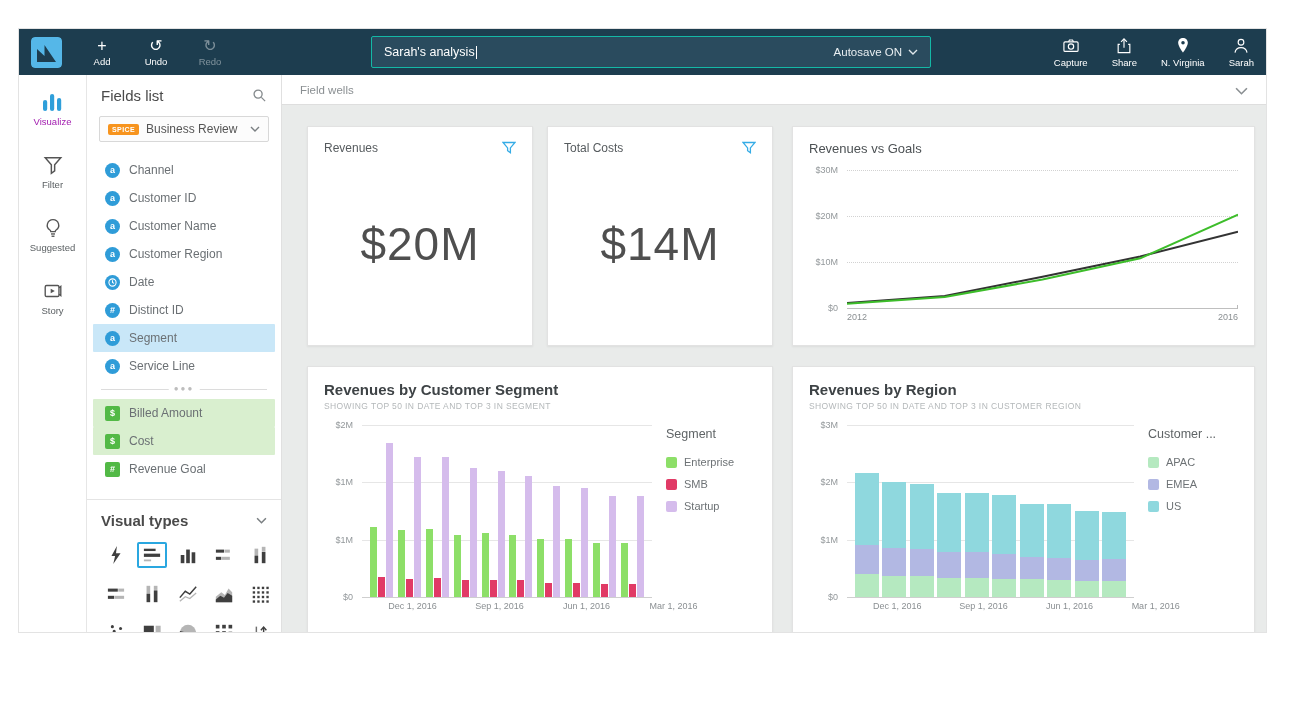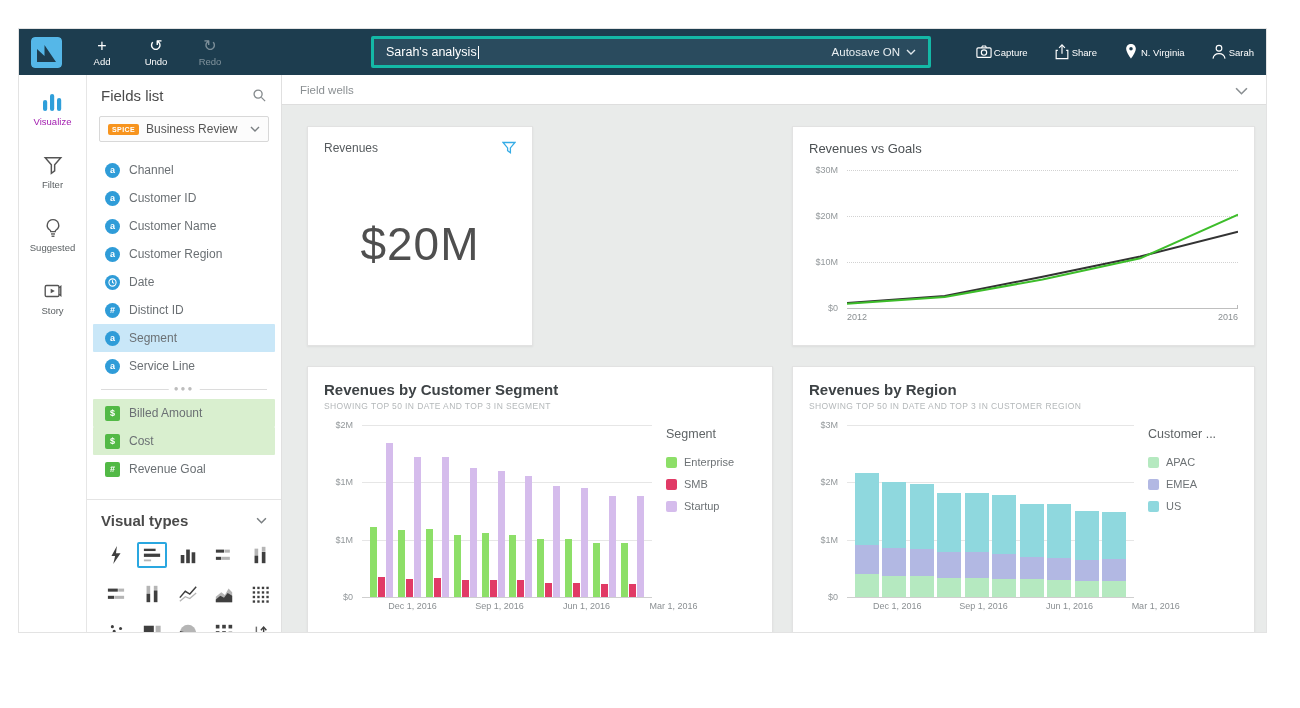--- a/index.html
+++ b/index.html
@@ -7,26 +7,26 @@
   .page { position:relative; width:1300px; height:708px; background:#fff; overflow:hidden; }
   .app { position:absolute; left:18px; top:28px; width:1249px; height:605px; background:#fff; border:1px solid #e3e3e3; display:flex; flex-direction:column; }
 
   
   .topbar { height:46px; background:#1d3d4f; display:flex; align-items:center; padding:0 12px; position:relative; flex:0 0 46px; }
   .logo { width:31px; height:31px; border-radius:4px; overflow:hidden; margin-right:26px; cursor:pointer; }
   .tb-btn { display:flex; flex-direction:column; align-items:center; margin-right:26px; color:#fff; cursor:pointer; min-width:28px; }
   .tb-btn .glyph { font-size:16px; line-height:16px; height:17px; }
   .tb-btn .lbl { font-size:9.5px; margin-top:1px; }
   .tb-btn.dim { opacity:.42; }
-  .titlebox { position:absolute; left:352px; top:7px; width:560px; height:32px; background:#2a4b5e; border:3px solid #14b8a6; border-radius:2px; display:flex; align-items:center; padding:0 12px; }
+  .titlebox { position:absolute; left:352px; top:7px; width:560px; height:32px; background:#2a4b5e; border:1px solid #14b8a6; border-radius:2px; display:flex; align-items:center; padding:0 12px; }
   .titlebox .tval { color:#fff; font-size:12.5px; }
   .caret { display:inline-block; width:1px; height:13px; background:#fff; margin-left:1px; vertical-align:-2px; }
   .autosave { margin-left:auto; color:#e8eef1; font-size:11.5px; display:flex; align-items:center; gap:6px; cursor:pointer; }
   .tb-right { margin-left:auto; display:flex; align-items:flex-start; gap:24px; }
-  .tb-ric { display:flex; flex-direction:row; align-items:center; color:#fff; cursor:pointer; }
+  .tb-ric { display:flex; flex-direction:column; align-items:center; color:#fff; cursor:pointer; }
   .tb-ric .lbl { font-size:9.5px; margin-top:1px; }
   .icon16 { width:20px; height:20px; }
 
   
   .appbody { flex:1; display:flex; min-height:0; }
 
   
   .strip { width:67px; background:#fff; padding-top:16px; display:flex; flex-direction:column; align-items:center; gap:27px; flex:0 0 67px; }
   .strip-item { display:flex; flex-direction:column; align-items:center; gap:3px; cursor:pointer; color:#5b6063; }
   .strip-item .slbl { font-size:9.5px; }
@@ -462,20 +462,29 @@
         <section class="card card-kpi1">
           <div class="kpi-head">
             <span class="kpi-title">Revenues</span>
             <svg width="14" height="14" viewBox="0 0 14 14">
               <path d="M1 1.5h12l-4.6 5.4v4.8l-2.8-2V6.9z" fill="none" stroke="#36ace6" stroke-width="1.3"></path>
             </svg>
           </div>
           <div class="kpi-value">$20M</div>
         </section>
 
+        <section class="card card-kpi2">
+          <div class="kpi-head">
+            <span class="kpi-title">Total Costs</span>
+            <svg width="14" height="14" viewBox="0 0 14 14">
+              <path d="M1 1.5h12l-4.6 5.4v4.8l-2.8-2V6.9z" fill="none" stroke="#36ace6" stroke-width="1.3"></path>
+            </svg>
+          </div>
+          <div class="kpi-value">$14M</div>
+        </section>
 
         <section class="card card-line chart-card">
           <div class="chart-title">Revenues vs Goals</div>
           <div class="chart-body">
             <div class="chart-left">
               <div class="plot-row">
                 <div class="yaxis">
                       <span class="ytick" style="top: 0%;">$30M</span>
                       <span class="ytick" style="top: 33.3333%;">$20M</span>
                       <span class="ytick" style="top: 66.6667%;">$10M</span>

